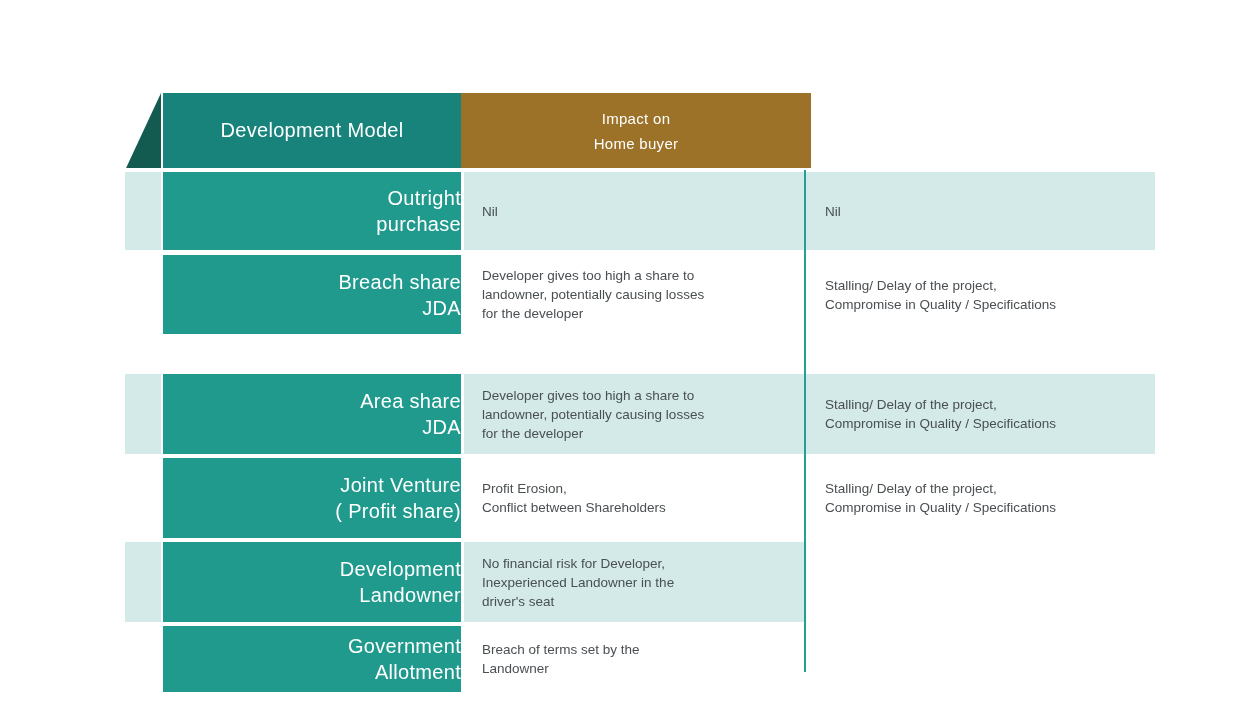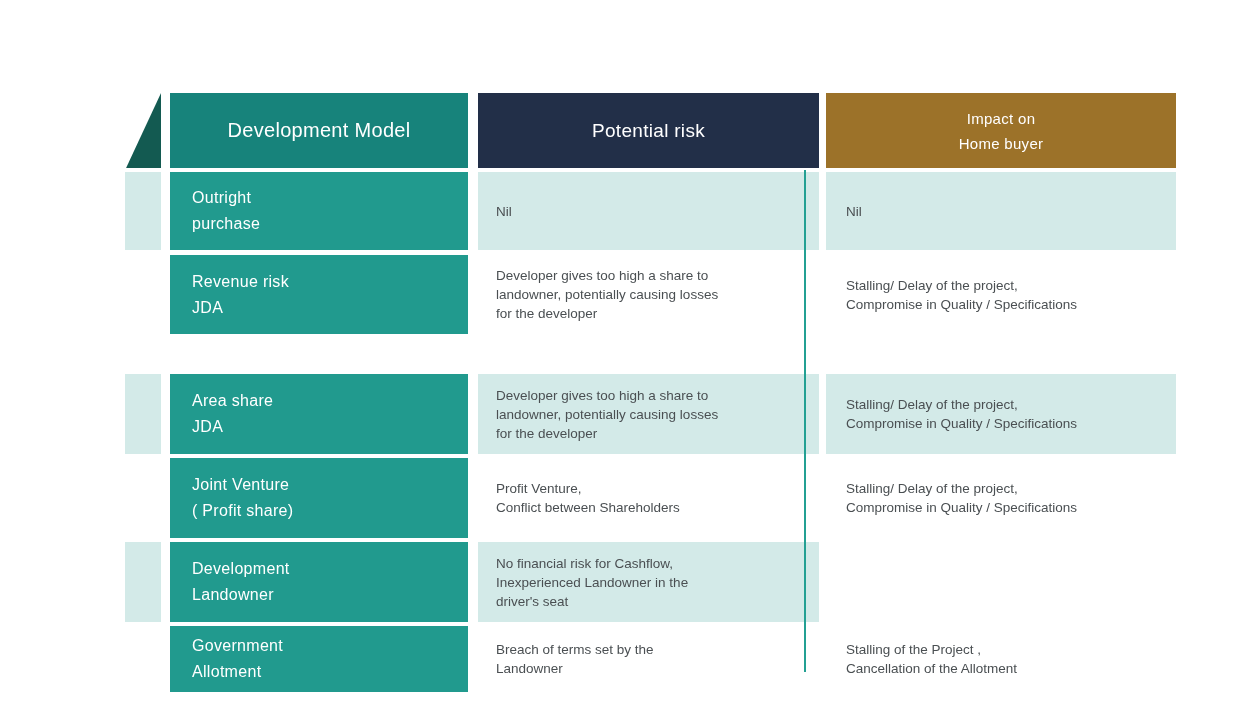--- a/index.html
+++ b/index.html
@@ -22,21 +22,20 @@
     overflow:hidden;
   }
   .table-wrap{
     position:absolute;
     left:125px;top:93px;
     width:1030px;
   }
   .trow{
     display:flex;
     align-items:stretch;
-    gap:7px;
   }
   .spacer, .strip{
     width:36px;
     margin-right:2px;
     flex:0 0 36px;
   }
   .corner-triangle{
     width:36px;height:100%;
     background:var(--dark-teal-accent);
     clip-path:polygon(100% 0, 100% 100%, 3% 100%);
@@ -62,22 +61,23 @@
   .rows .trow:nth-child(4){height:80px;}
   .rows .trow:nth-child(5){height:80px;}
   .rows .trow:nth-child(6){height:66px;margin-bottom:0;}
   .cell{
     display:flex;flex-direction:column;justify-content:center;
     white-space:pre-line;
   }
   .cell.c1{
     background:var(--row-teal);
     color:#ffffff;
-    font-size:16px;line-height:26px;letter-spacing:.3px;
+    font-size:20px;line-height:26px;letter-spacing:.3px;
     padding-left:22px;
+    text-align:right;
   }
   .cell.c2{
     color:var(--body-text);
     font-size:13.5px;line-height:19px;
     padding-left:18px;padding-right:14px;
   }
   .cell.c3{
     color:var(--body-text);
     font-size:13.5px;line-height:19px;
     padding-left:20px;padding-right:12px;
@@ -102,38 +102,37 @@
 <div class="stage">
   <div class="table-wrap">
 
     <div class="v-divider"></div>
 
     <div class="trow header-row">
       <div class="spacer">
         <div class="corner-triangle"></div>
       </div>
       <div class="hcell c1">Development Model</div>
-      <div class="hcell c2">Potential risk</div>
       <div class="hcell c3">Impact on
 Home buyer</div>
     </div>
 
     <div class="rows">
 
       <div class="trow">
         <div class="strip"></div>
         <div class="cell c1">Outright
 purchase</div>
         <div class="cell c2">Nil</div>
         <div class="cell c3">Nil</div>
       </div>
 
       <div class="trow">
         <div class="strip"></div>
-        <div class="cell c1">Revenue risk
+        <div class="cell c1">Breach share
 JDA</div>
         <div class="cell c2">Developer gives too high a share to
 landowner, potentially causing losses
 for the developer</div>
         <div class="cell c3">Stalling/ Delay of the project,
 Compromise in Quality / Specifications</div>
       </div>
 
       <div class="trow">
         <div class="strip"></div>
@@ -143,40 +142,38 @@
 landowner, potentially causing losses
 for the developer</div>
         <div class="cell c3">Stalling/ Delay of the project,
 Compromise in Quality / Specifications</div>
       </div>
 
       <div class="trow">
         <div class="strip"></div>
         <div class="cell c1">Joint Venture
 ( Profit share)</div>
-        <div class="cell c2">Profit Venture,
+        <div class="cell c2">Profit Erosion,
 Conflict between Shareholders</div>
         <div class="cell c3">Stalling/ Delay of the project,
 Compromise in Quality / Specifications</div>
       </div>
 
       <div class="trow">
         <div class="strip"></div>
         <div class="cell c1">Development
 Landowner</div>
-        <div class="cell c2">No financial risk for Cashflow,
+        <div class="cell c2">No financial risk for Developer,
 Inexperienced Landowner in the
 driver's seat</div>
       </div>
 
       <div class="trow">
         <div class="strip"></div>
         <div class="cell c1">Government
 Allotment</div>
         <div class="cell c2">Breach of terms set by the
 Landowner</div>
-        <div class="cell c3">Stalling of the Project ,
-Cancellation of the Allotment</div>
       </div>
 
     </div>
   </div>
 </div>
 
 </body></html>

